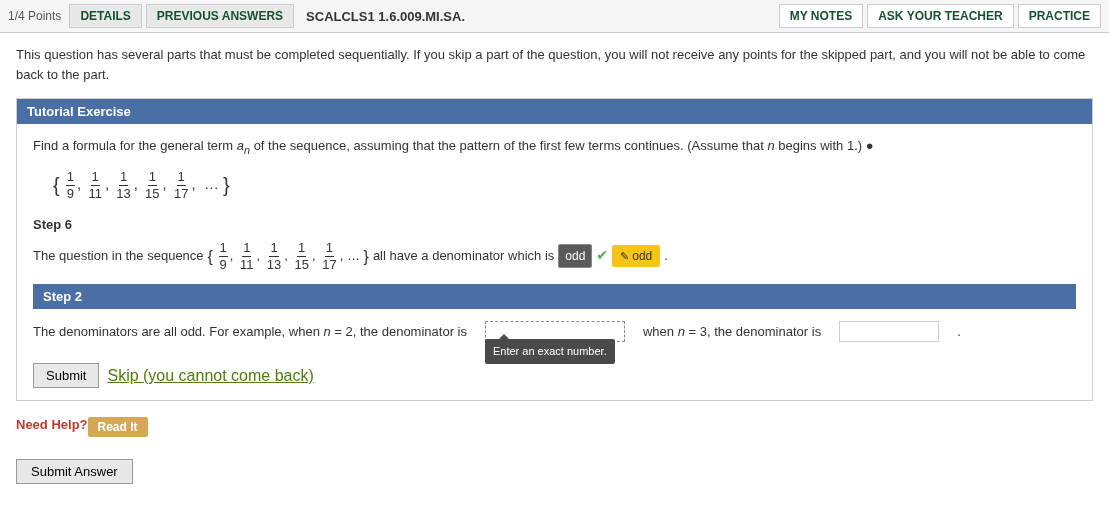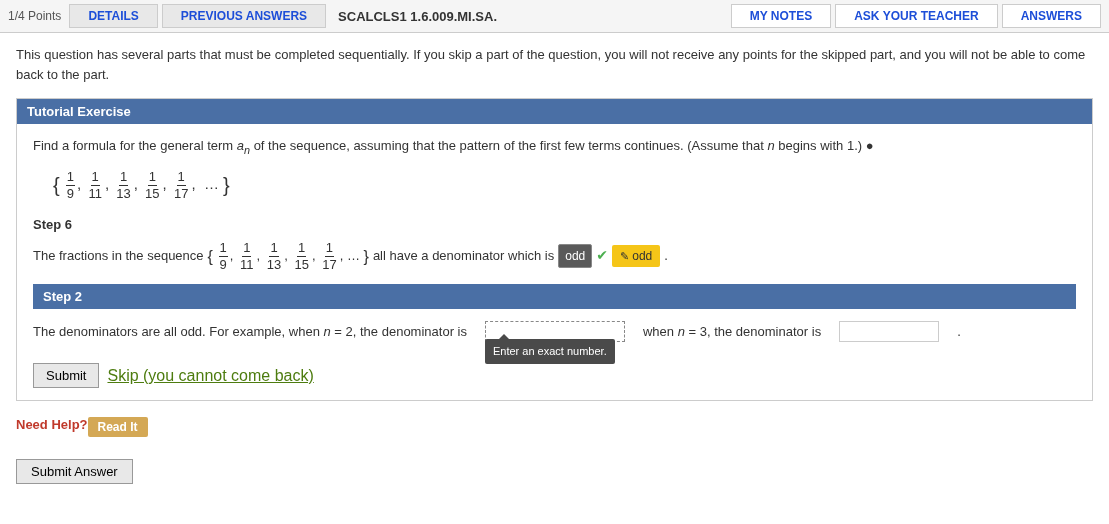--- a/index.html
+++ b/index.html
@@ -13,27 +13,27 @@
       background: #f5f5f5;
       gap: 4px;
     }
     .top-bar-left {
       display: flex;
       align-items: center;
       gap: 4px;
       flex: 1;
     }
     .top-bar-btn {
-      padding: 4px 18px;
+      padding: 4px 10px;
       border: 1px solid #ccc;
       background: #e8e8e8;
       cursor: pointer;
       font-size: 12px;
       font-weight: bold;
-      color: #1d4ed8;
+      color: #14532d;
     }
     .top-bar-title {
       font-size: 13px;
       font-weight: bold;
       color: #333;
       margin-left: 8px;
     }
     .top-bar-right {
       display: flex;
       align-items: center;
@@ -249,21 +249,21 @@
 <div class="top-bar">
   <div class="top-bar-left">
     <span class="points-label">1/4 Points</span>
     <button class="top-bar-btn">DETAILS</button>
     <button class="top-bar-btn">PREVIOUS ANSWERS</button>
     <span class="top-bar-title">SCALCLS1 1.6.009.MI.SA.</span>
   </div>
   <div class="top-bar-right">
     <button class="top-bar-btn">MY NOTES</button>
     <button class="top-bar-btn">ASK YOUR TEACHER</button>
-    <button class="top-bar-btn">ANSWERS</button>
+    <button class="top-bar-btn">PRACTICE</button>
   </div>
 </div>
 
 <div class="content">
 
   <p class="instruction-text">This question has several parts that must be completed sequentially. If you skip a part of the question, you will not receive any points for the skipped part, and you will not be able to come back to the part.</p>
 
   <div class="tutorial-box">
     <div class="tutorial-header">Tutorial Exercise</div>
     <div class="tutorial-content">
@@ -293,21 +293,21 @@
         <span class="fraction">
             <span class="num">1</span>
             <span class="den">17</span>
           </span><span>,</span>
         <span>&nbsp;…</span>
         <span class="seq-brace">}</span>
       </div>
 
       <div class="step-label">Step 6</div>
       <div class="step-content">
-        <span>The fractions in the sequence</span>
+        <span>The question in the sequence</span>
         <span>
           <span class="seq-brace" style="font-size:16px">{</span>
           <span class="fraction">
               <span class="num">1</span>
               <span class="den">9</span>
             </span><span>,</span>
           <span class="fraction">
               <span class="num">1</span>
               <span class="den">11</span>
             </span><span>,</span>

